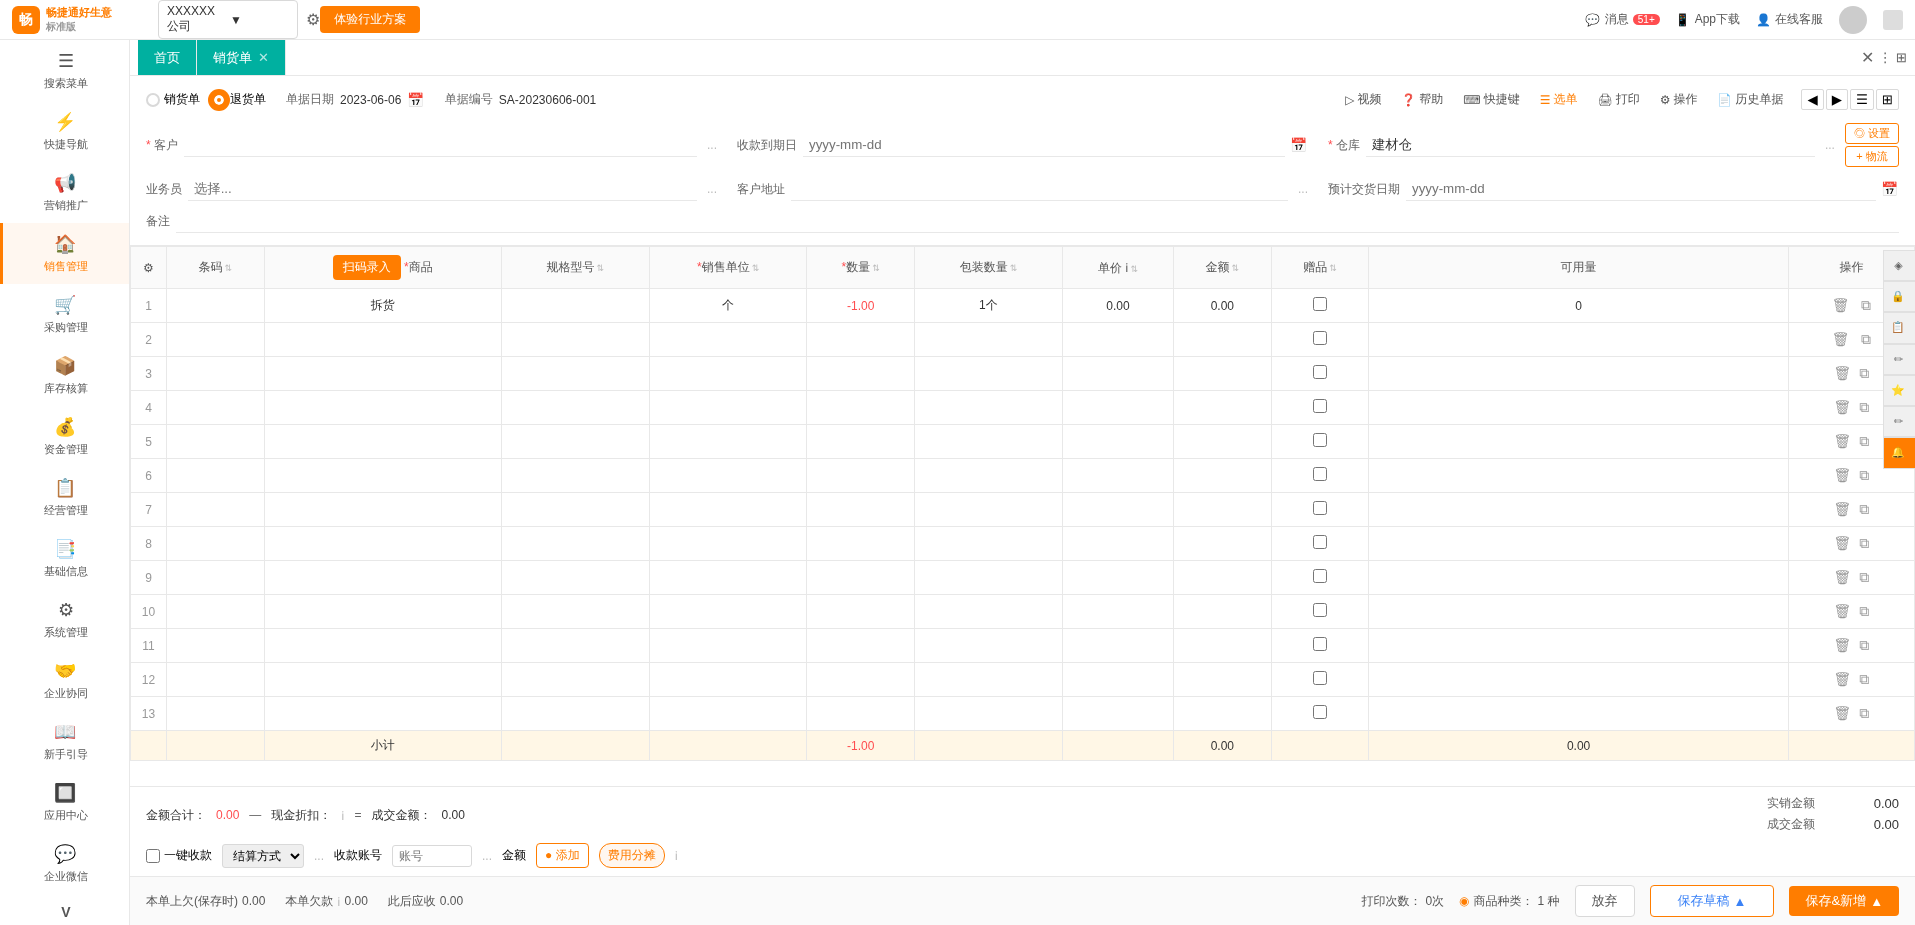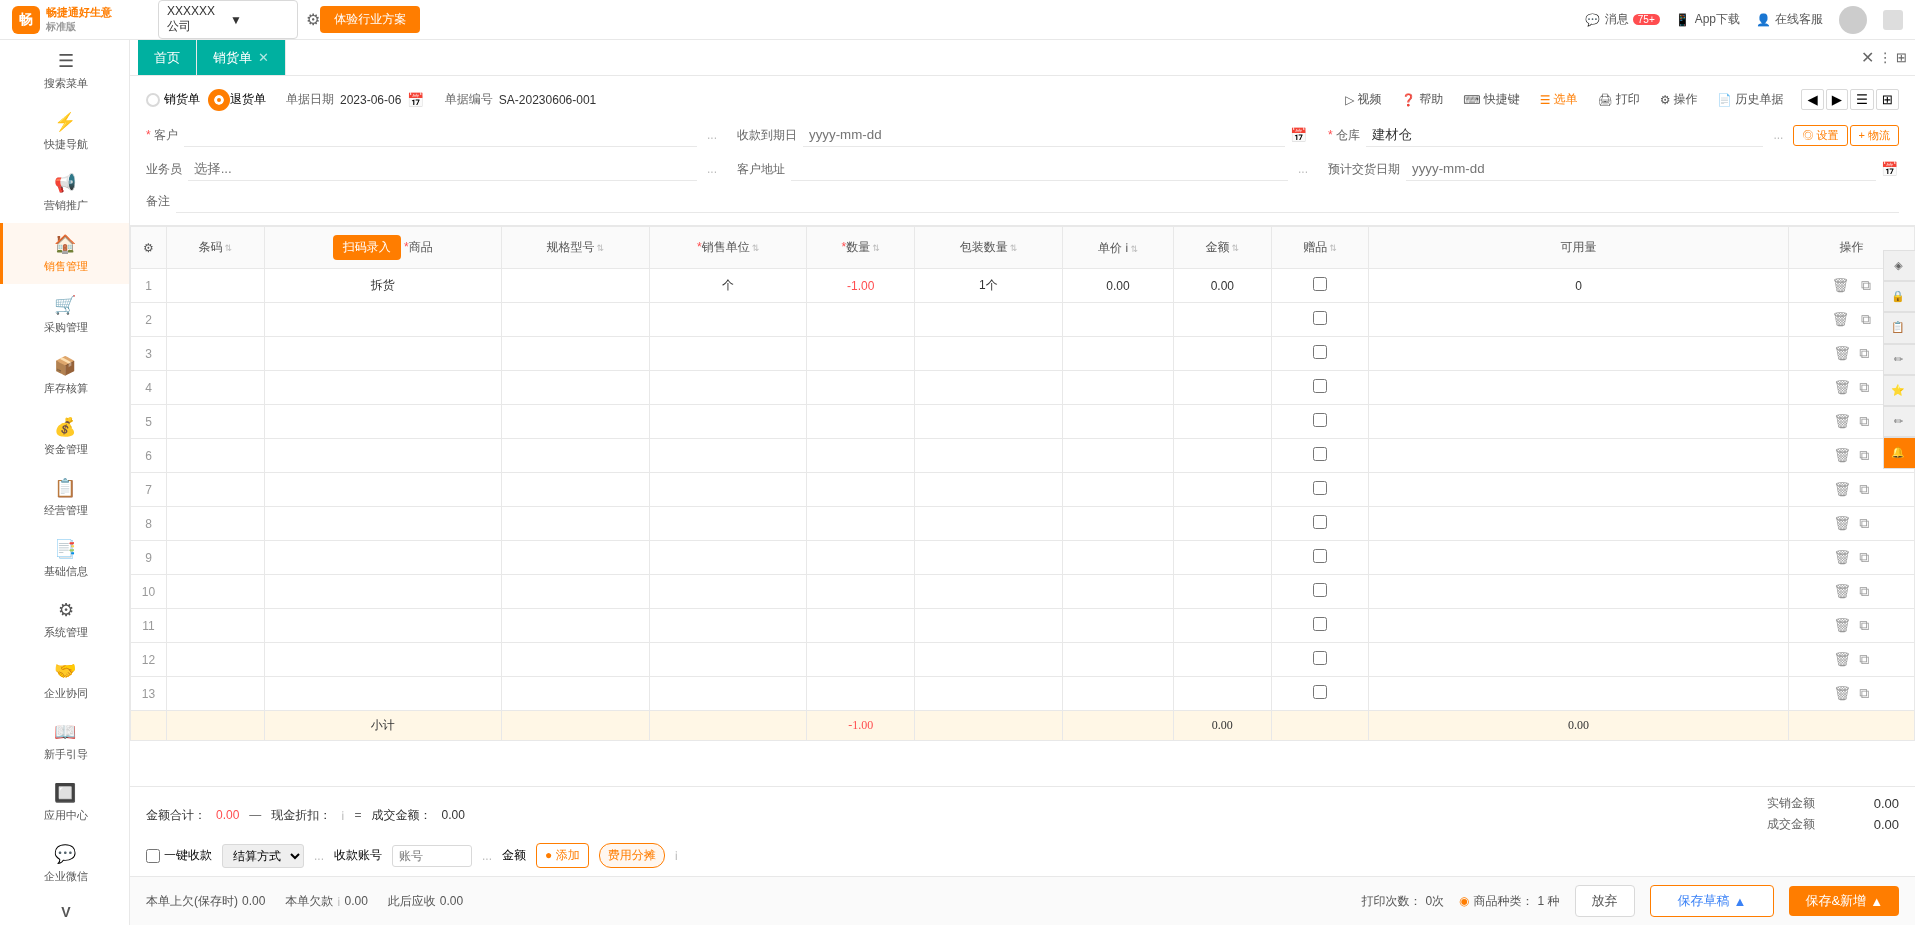--- a/index.html
+++ b/index.html
@@ -60,21 +60,21 @@
 
     
     .table-area { flex: 1; overflow: auto; background: #fff; }
     .scan-btn { background: #ff7d00; color: #fff; border: none; border-radius: 4px; padding: 4px 10px; cursor: pointer; font-size: 12px; }
 
     table { width: 100%; border-collapse: collapse; font-size: 12px; }
     thead tr { background: #fafafa; }
     th { padding: 8px 6px; border: 1px solid #e8e8e8; text-align: center; color: #555; font-weight: normal; white-space: nowrap; }
     td { padding: 6px; border: 1px solid #e8e8e8; text-align: center; color: #333; }
     td.red { color: #ff4d4f; }
-    .subtotal-row td { background: #fff7e6; font-weight: 500; font-family: Liberation Serif, serif; }
+    .subtotal-row td { background: #fff7e6; font-weight: 500; }
     .row-num { color: #999; }
     .action-btn { background: none; border: none; cursor: pointer; color: #999; padding: 2px 4px; font-size: 14px; }
     input[type=checkbox] { width: 14px; height: 14px; }
 
     
     .footer-area { background: #fff; border-top: 1px solid #e8e8e8; padding: 8px 16px; }
     .footer-row1 { display: flex; align-items: center; gap: 10px; margin-bottom: 8px; }
     .amount-text { color: #333; }
     .minus-icon { color: #666; }
     .equals-icon { color: #666; }
@@ -115,21 +115,21 @@
     <span>▼</span>
   </div>
   <div style="width:8px;"></div>
   <button class="settings-icon-btn">⚙</button>
   <button class="experience-btn">体验行业方案</button>
   <div style="flex:1;"></div>
   <div class="top-bar-right">
     <div class="top-right-item">
       <span>💬</span>
       <span>消息</span>
-      <span class="badge">75+</span>
+      <span class="badge">51+</span>
     </div>
     <div class="top-right-item">
       <span>📱</span>
       <span>App下载</span>
     </div>
     <div class="top-right-item">
       <span>👤</span>
       <span>在线客服</span>
     </div>
     <div class="avatar"></div>
@@ -291,21 +291,21 @@
           </div>
           <div class="form-row">
             <span class="field-label">收款到期日</span>
             <input class="form-input" type="text" placeholder="yyyy-mm-dd" style="">
             <span class="calendar-icon">📅</span>
           </div>
           <div class="form-row">
             <span class="field-label"><span class="required">*</span> 仓库</span>
             <input class="form-input" type="text" value="建材仓" style="">
             <span class="dots-btn">...</span>
-            <div style="display:flex;flex-direction:row;gap:2px;margin-left:4px;">
+            <div style="display:flex;flex-direction:column;gap:2px;margin-left:4px;">
               <button style="border:1px solid #ff7d00;color:#ff7d00;background:#fff;border-radius:3px;padding:2px 8px;cursor:pointer;font-size:11px;white-space:nowrap;">◎ 设置</button>
               <button style="border:1px solid #ff7d00;color:#ff7d00;background:#fff;border-radius:3px;padding:2px 8px;cursor:pointer;font-size:11px;white-space:nowrap;">+ 物流</button>
             </div>
           </div>
 
           <div class="form-row">
             <span class="field-label">业务员</span>
             <input class="form-input" type="text" placeholder="选择..." style="">
             <span class="dots-btn">...</span>
           </div>

